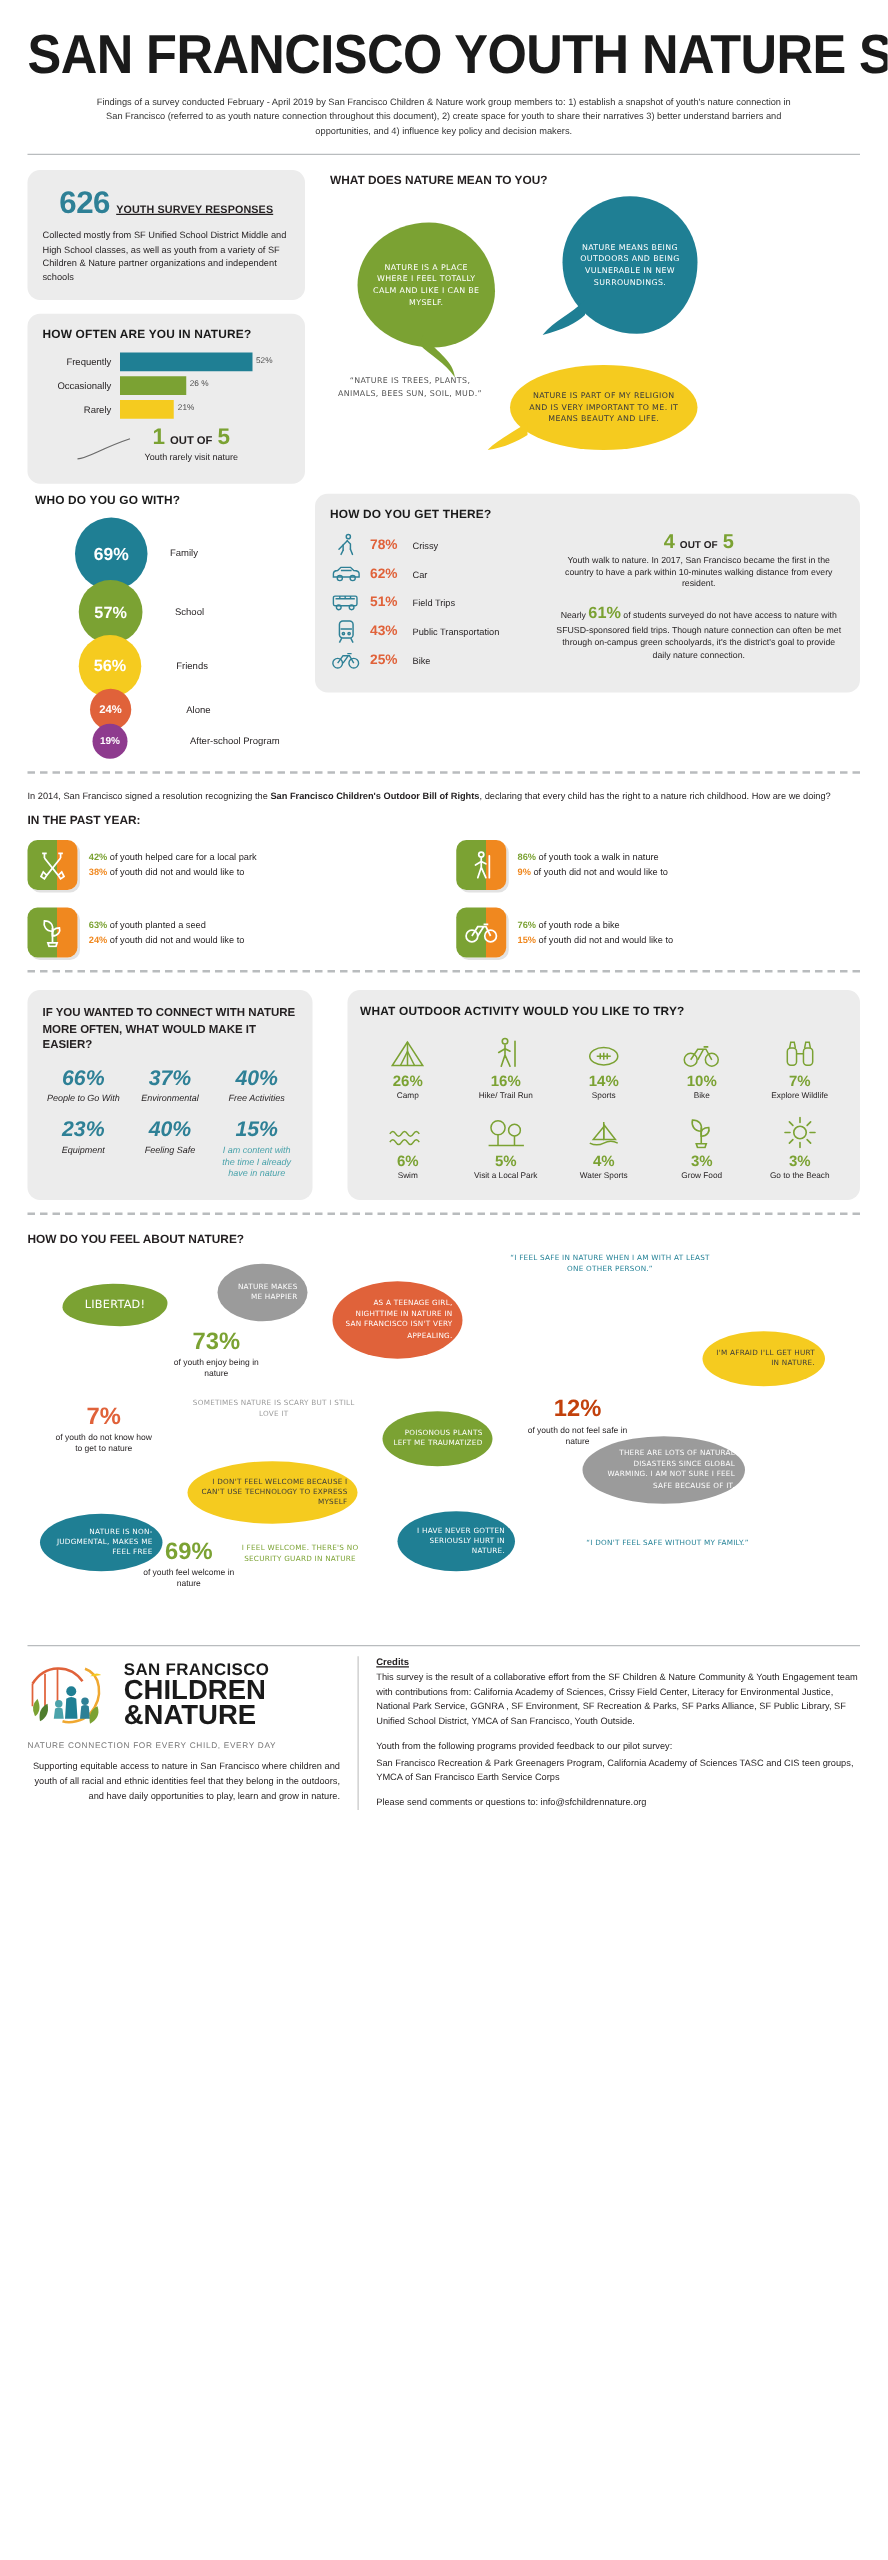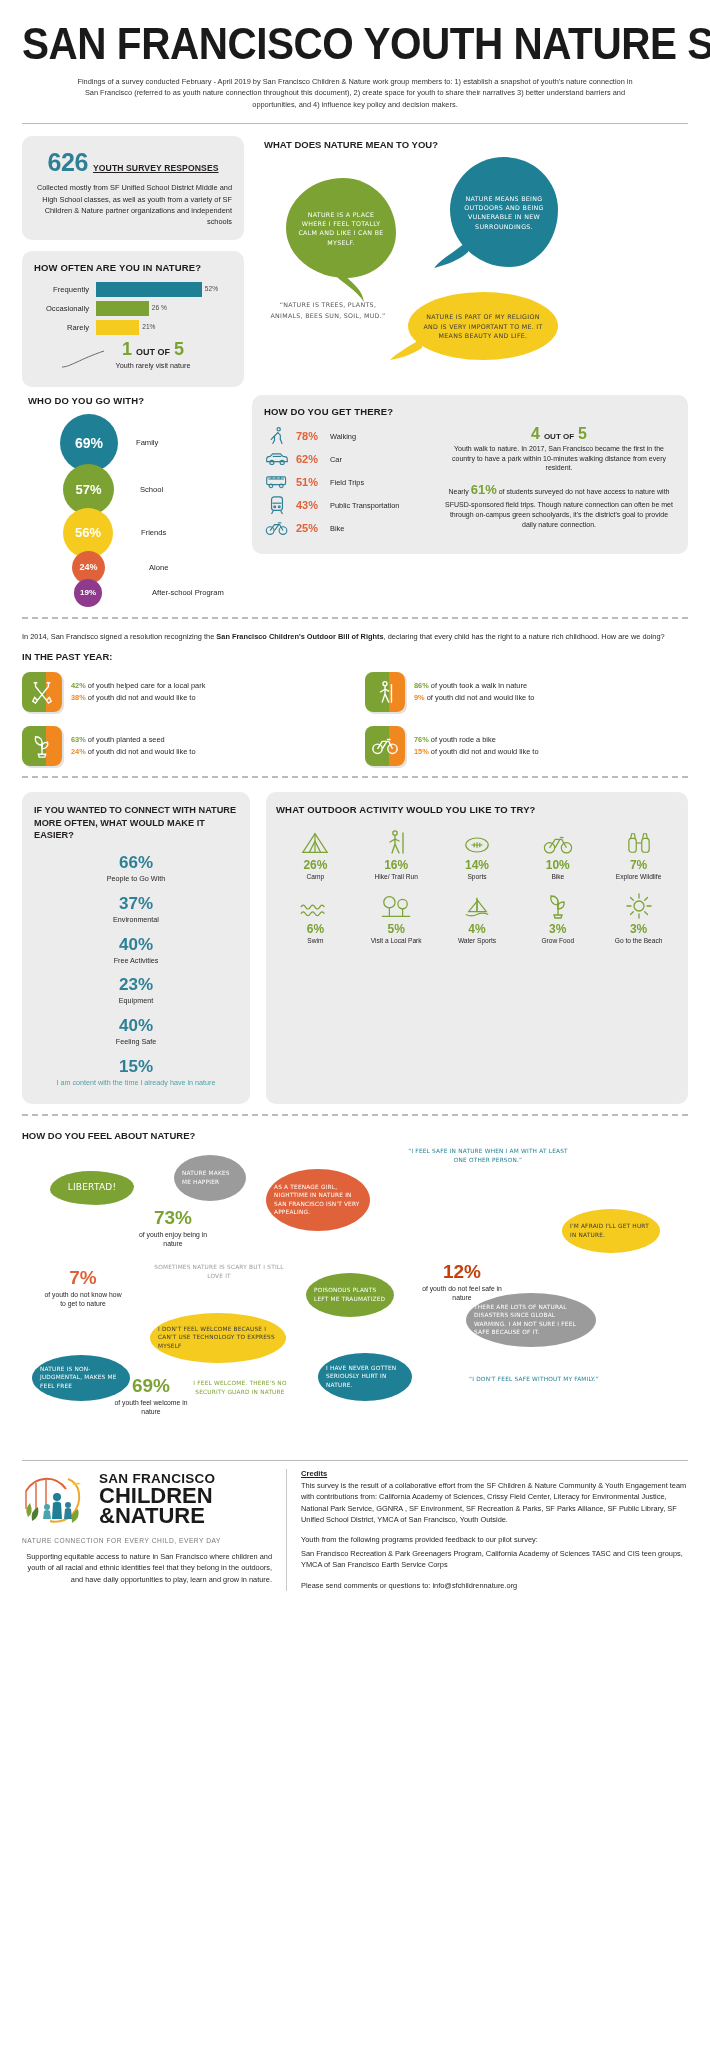--- a/index.html
+++ b/index.html
@@ -51,21 +51,21 @@
     font-weight: bold;
     letter-spacing: 0.15px;
     color: #1a1a1a;
   }
 
   
   .sec1 { display: flex; padding: 12px 22px 0 22px; gap: 14px; }
   .sec1-left { width: 222px; }
   .sec1-right { flex: 1; position: relative; }
 
-  .resp-panel { padding: 12px 12px 13px 12px; text-align: right; }
+  .resp-panel { padding: 12px 12px 13px 12px; text-align: left; }
   .resp-head { display: flex; align-items: baseline; justify-content: center; gap: 5px; }
   .resp-num {
     font-size: 25px; font-weight: bold; color: #2e8096;
     font-family: "Liberation Sans Narrow","Liberation Sans",sans-serif;
     letter-spacing: -0.4px;
   }
   .resp-label {
     font-size: 8.6px; font-weight: bold; color: #231f20; letter-spacing: 0.1px; text-decoration: underline;
   }
   .resp-body { margin-top: 5px; font-size: 7.4px; line-height: 1.5; color: #231f20; }
@@ -156,43 +156,43 @@
     width: 40px; height: 40px; border-radius: 8px; position: relative; overflow: hidden;
     background: linear-gradient(to right, #7ba233 0 60%, #f0881f 60% 100%);
     display:flex; align-items:center; justify-content:center;
     box-shadow: 2px 2px 0 #e2e2e2;
   }
   .py-lines { font-size: 7.4px; line-height: 1.55; }
   .py-lines .g { color: #7ba233; font-weight: bold; }
   .py-lines .o { color: #f0881f; font-weight: bold; }
 
   
-  .sec4 { display: flex; padding: 4px 22px 0 22px; gap: 16px; }
+  .sec4 { display: flex; padding: 4px 22px 0 22px; gap: 28px; }
   .easier-panel { width: 228px; padding: 12px 12px 16px 12px; }
   .easier-title { font-size: 9.2px; font-weight: bold; line-height: 1.4; }
-  .easier-grid { display: grid; grid-template-columns: 1fr; gap: 10px 4px; margin-top: 11px; text-align: center; }
+  .easier-grid { display: grid; grid-template-columns: 1fr 1fr 1fr; gap: 10px 4px; margin-top: 11px; text-align: center; font-style: italic; }
   .ez-num { font-size: 17px; font-weight: bold; color: #2e8096;
     font-family:"Liberation Sans Narrow","Liberation Sans",sans-serif; }
   .ez-lab { font-size: 7.2px; color: #231f20; line-height: 1.35; margin-top: 1px; }
   .ez-lab.tealtext { color: #4ba3ab; }
 
   .outdoor-panel { flex: 1; padding: 12px 10px 14px 10px; }
   .od-grid { display: grid; grid-template-columns: repeat(5, 1fr); gap: 10px 2px; margin-top: 12px; text-align: center; }
   .od-icon { height: 28px; display:flex; align-items:flex-end; justify-content:center; }
   .od-num { font-size: 12px; font-weight: bold; color: #7ba233; margin-top: 3px;
     font-family:"Liberation Sans Narrow","Liberation Sans",sans-serif; }
   .od-lab { font-size: 6.6px; color: #231f20; line-height: 1.3; margin-top: 1px; }
 
   
   .sec5 { padding: 4px 22px 0 22px; position: relative; }
   .feel-title { font-size: 9.5px; font-weight: bold; }
   .feel-canvas { position: relative; height: 300px; margin-top: 6px; }
   .fb {
     position: absolute; border-radius: 50% / 50%;
-    display:flex; align-items:center; justify-content:center; text-align:left;
+    display:flex; align-items:center; justify-content:center; text-align:right;
     font-family:"DejaVu Sans", sans-serif; font-size: 5.8px; line-height: 1.45;
     letter-spacing: 0.2px; padding: 8px;
   }
   .fb.green  { background: #7ba233; color:#fff; }
   .fb.teal   { background: #1f7f94; color:#fff; }
   .fb.yellow { background: #f5cb1f; color:#3a3a3a; }
   .fb.orange { background: #e0623a; color:#fff; }
   .fb.gray   { background: #9b9b9b; color:#fff; }
   .fstat { position:absolute; text-align:center; }
   .fstat .num { font-size: 19px; font-weight: bold;
@@ -372,21 +372,21 @@
                 <svg width="20" height="20" viewBox="0 0 24 24" fill="none" stroke="#2e8096" stroke-width="1.4" stroke-linecap="round">
                   <circle cx="14" cy="4" r="2"></circle>
                     <path d="M13 8 L9 12 L9 17"></path>
                     <path d="M13 8 L16 11 L16 16"></path>
                     <path d="M9 12 L5 16"></path>
                     <path d="M16 16 L18 21"></path>
                     <path d="M9 17 L7 21"></path>
                 </svg>
               </span>
               <span class="get-pct">78%</span>
-              <span class="get-name">Walking</span>
+              <span class="get-name">Crissy</span>
             </div>
 
             <div class="get-row">
               <span class="get-icon">
                 <svg width="24" height="18" viewBox="0 0 28 18" fill="none" stroke="#2e8096" stroke-width="1.3">
                   <path d="M2 12 L2 9 C2 7 4 6 6 6 L9 3 L18 3 L21 6 C24 6 26 7 26 9 L26 12 Z"></path>
                   <circle cx="8" cy="13" r="2.4"></circle>
                     <circle cx="20" cy="13" r="2.4"></circle>
                     <path d="M9 6 L19 6"></path>
                 </svg>

